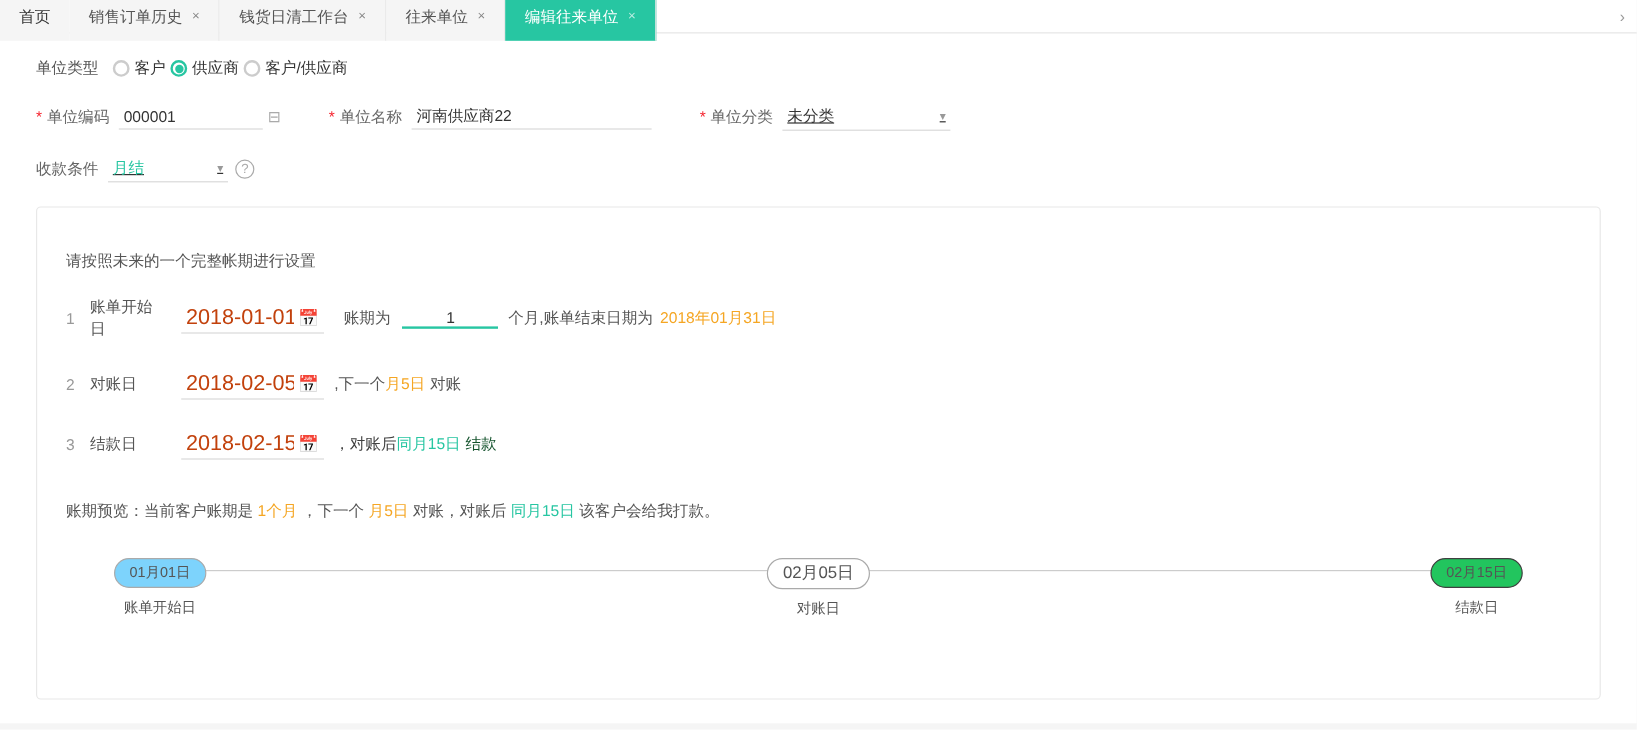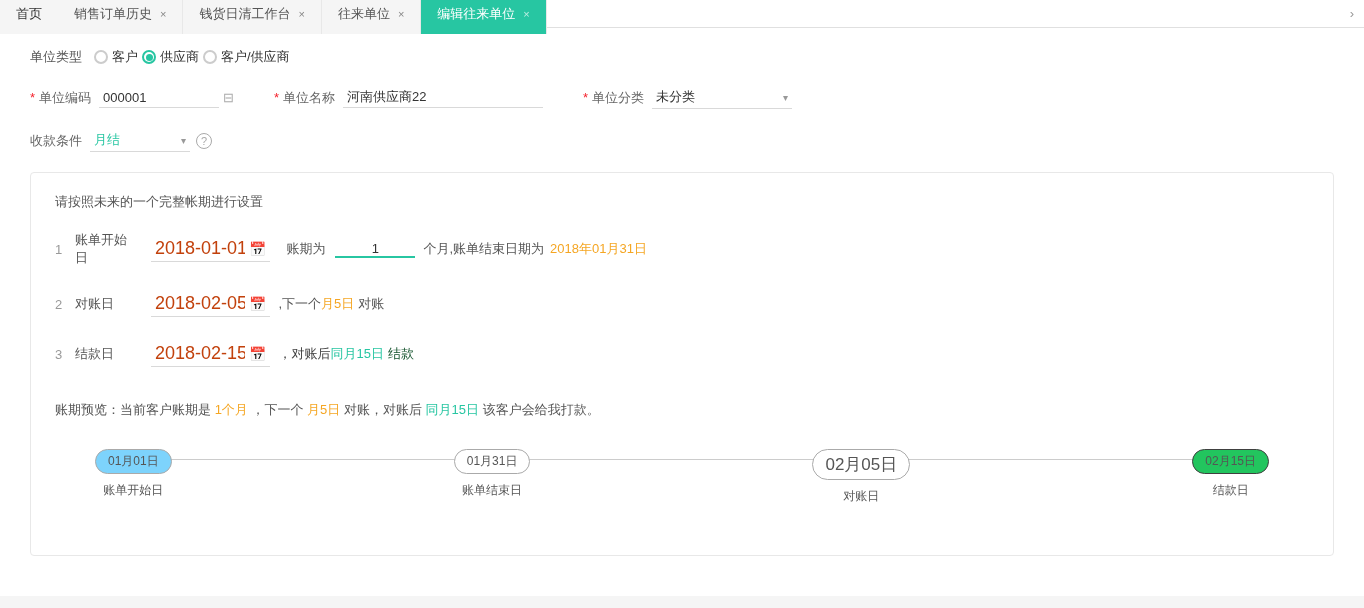--- a/index.html
+++ b/index.html
@@ -62,37 +62,37 @@
       display: inline-flex; align-items: center; justify-content: center;
     }
     .radio-circle.checked { border-color: #27c6a2; }
     .radio-circle.checked::after {
       content: ''; width: 7px; height: 7px; border-radius: 50%; background: #27c6a2;
     }
 
     
     .dropdown-field {
       display: flex; align-items: center; border-bottom: 1px solid #d9d9d9;
-      padding: 2px 4px; min-width: 120px; position: relative; cursor: pointer;
+      padding: 2px 4px; min-width: 120px; position: relative; cursor: pointer; text-decoration: underline;
     }
     .dropdown-value { color: #27c6a2; font-size: 13px; flex: 1; }
     .dropdown-arrow { color: #999; font-size: 10px; margin-left: 4px; }
     .dropdown-classify { min-width: 140px; }
     .dropdown-classify .dropdown-value { color: #333; }
 
     
     .help-icon {
       width: 16px; height: 16px; border-radius: 50%; border: 1px solid #aaa;
       display: inline-flex; align-items: center; justify-content: center;
       font-size: 11px; color: #aaa; cursor: pointer; margin-left: 6px;
     }
 
     
     .period-box {
-      border: 1px solid #e8e8e8; border-radius: 4px; padding: 20px 24px;
+      border: 1px solid #e8e8e8; border-radius: 4px; padding: 36px 24px;
       background: #fff;
     }
     .period-title {
       font-size: 13px; color: #555; margin-bottom: 20px;
     }
     .period-row {
       display: flex; align-items: center; margin-bottom: 24px;
     }
     .period-num {
       width: 20px; color: #999; font-size: 13px; flex-shrink: 0;
@@ -258,25 +258,21 @@
       <div style="position:absolute; top:16px; left:80px; width:8px; height:8px; border-radius:50%; background:#aaa;"></div>
 
       <div style="position:absolute; top:16px; right:80px; width:8px; height:8px; border-radius:50%; background:#aaa;"></div>
 
       <div style="display:flex; justify-content:space-between; align-items:flex-start; position:relative;">
         <div style="display:flex; flex-direction:column; align-items:center;">
           <div style="border:1px solid #aaa; border-radius:20px; padding:3px 12px; font-size:12px; color:#555; background:#7dd3fc; white-space:nowrap;">01月01日</div>
           <div style="font-size:12px; color:#555; margin-top:8px;">账单开始日</div>
         </div>
         <div style="display:flex; flex-direction:column; align-items:center;">
-          <div style="border:1px solid #aaa; border-radius:20px; padding:3px 12px; font-size:12px; color:#555; background:#fff; white-space:nowrap;">01月31日</div>
-          <div style="font-size:12px; color:#555; margin-top:8px;">账单结束日</div>
-        </div>
-        <div style="display:flex; flex-direction:column; align-items:center;">
-          <div style="border:1px solid #aaa; border-radius:20px; padding:3px 12px; font-size:17px; color:#555; background:#fff; white-space:nowrap;">02月05日</div>
+          <div style="border:1px solid #aaa; border-radius:20px; padding:3px 12px; font-size:14px; color:#555; background:#fff; white-space:nowrap;">02月05日</div>
           <div style="font-size:12px; color:#555; margin-top:8px;">对账日</div>
         </div>
         <div style="display:flex; flex-direction:column; align-items:center;">
           <div style="border:1px solid #404040; border-radius:20px; padding:3px 12px; font-size:12px; color:#555; background:#22c55e; white-space:nowrap;">02月15日</div>
           <div style="font-size:12px; color:#555; margin-top:8px;">结款日</div>
         </div>
       </div>
     </div>
 
   </div>

